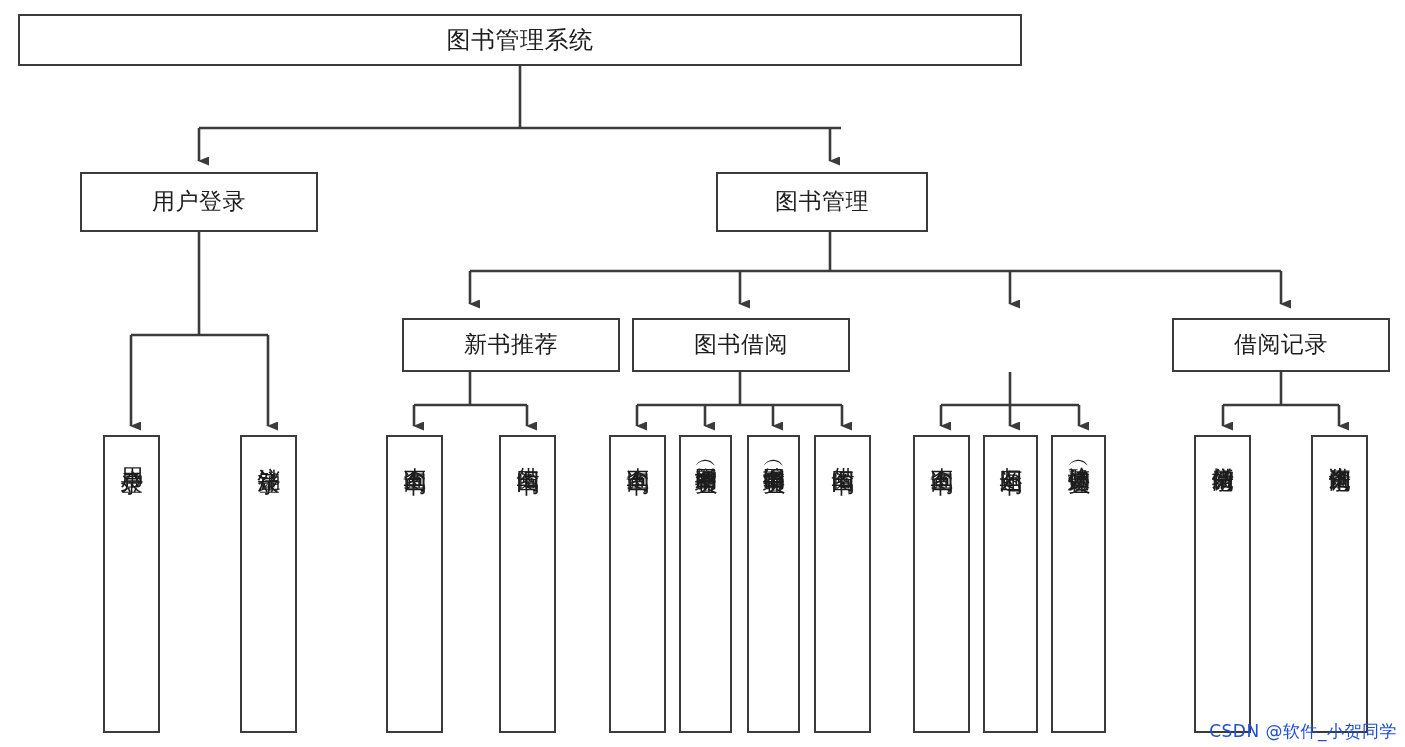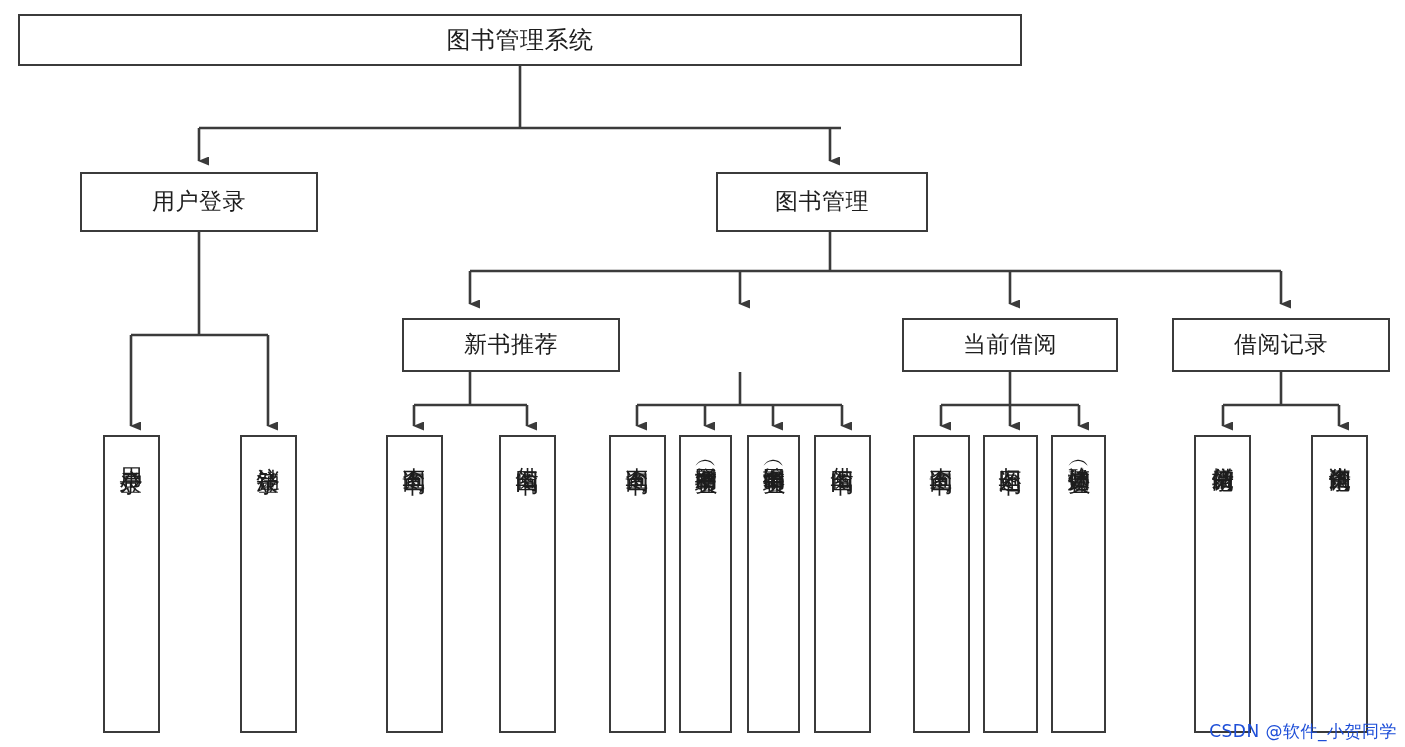--- a/index.html
+++ b/index.html
@@ -11,20 +11,21 @@
   svg.lines{position:absolute;left:0;top:0;width:1405px;height:747px;}
   .node{
     position:absolute;
     box-sizing:border-box;
     border:2px solid #3b3b3b;
     background:#ffffff;
     display:flex;
     align-items:center;
     justify-content:center;
     color:#1d1d1d;
+    font-family:Liberation Serif, serif;
   }
   .node .label{
     display:block;
     text-align:center;
     line-height:1.18;
     letter-spacing:0.5px;
   }
   .node.horiz .label{font-size:23px;}
   .node.root .label{font-size:24px;}
   .node.leaf{
@@ -114,24 +115,24 @@
   </div>
 
   <div class="node horiz" style="left:716px;top:172px;width:212px;height:60px;">
     <span class="label">图书管理</span>
   </div>
 
   <div class="node horiz" style="left:362px;top:318px;width:218px;height:54px;margin-left:40px;">
     <span class="label">新书推荐</span>
   </div>
 
+  <div class="node horiz" style="left:632px;top:318px;width:218px;height:54px;">
+    <span class="label">图书借阅</span>
+  </div>
 
-  <div class="node horiz" style="left:902px;top:318px;width:216px;height:54px;">
-    <span class="label">当前借阅</span>
-  </div>
 
   <div class="node horiz" style="left:1172px;top:318px;width:218px;height:54px;">
     <span class="label">借阅记录</span>
   </div>
 
   <div class="node leaf" style="left:103px;top:435px;width:57px;height:298px;">
     <span class="label">用户登录</span>
   </div>
 
   <div class="node leaf" style="left:240px;top:435px;width:57px;height:298px;">

